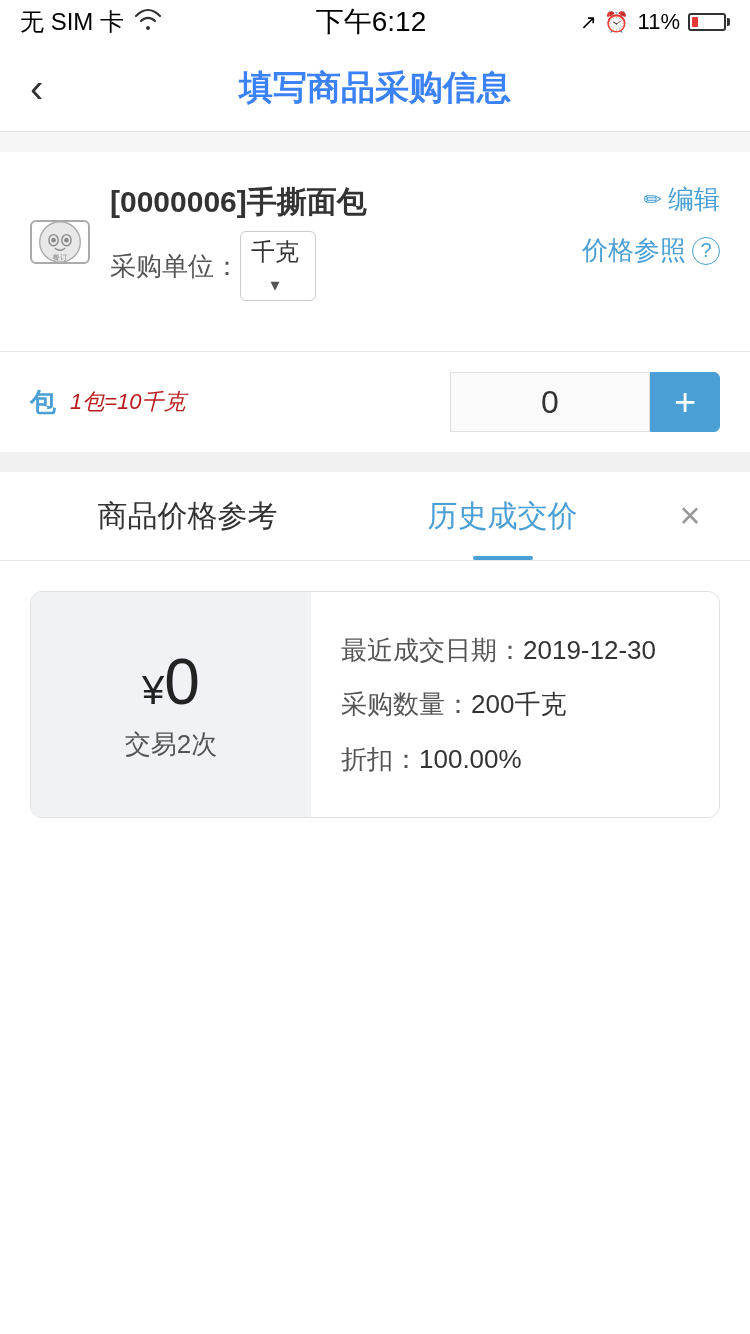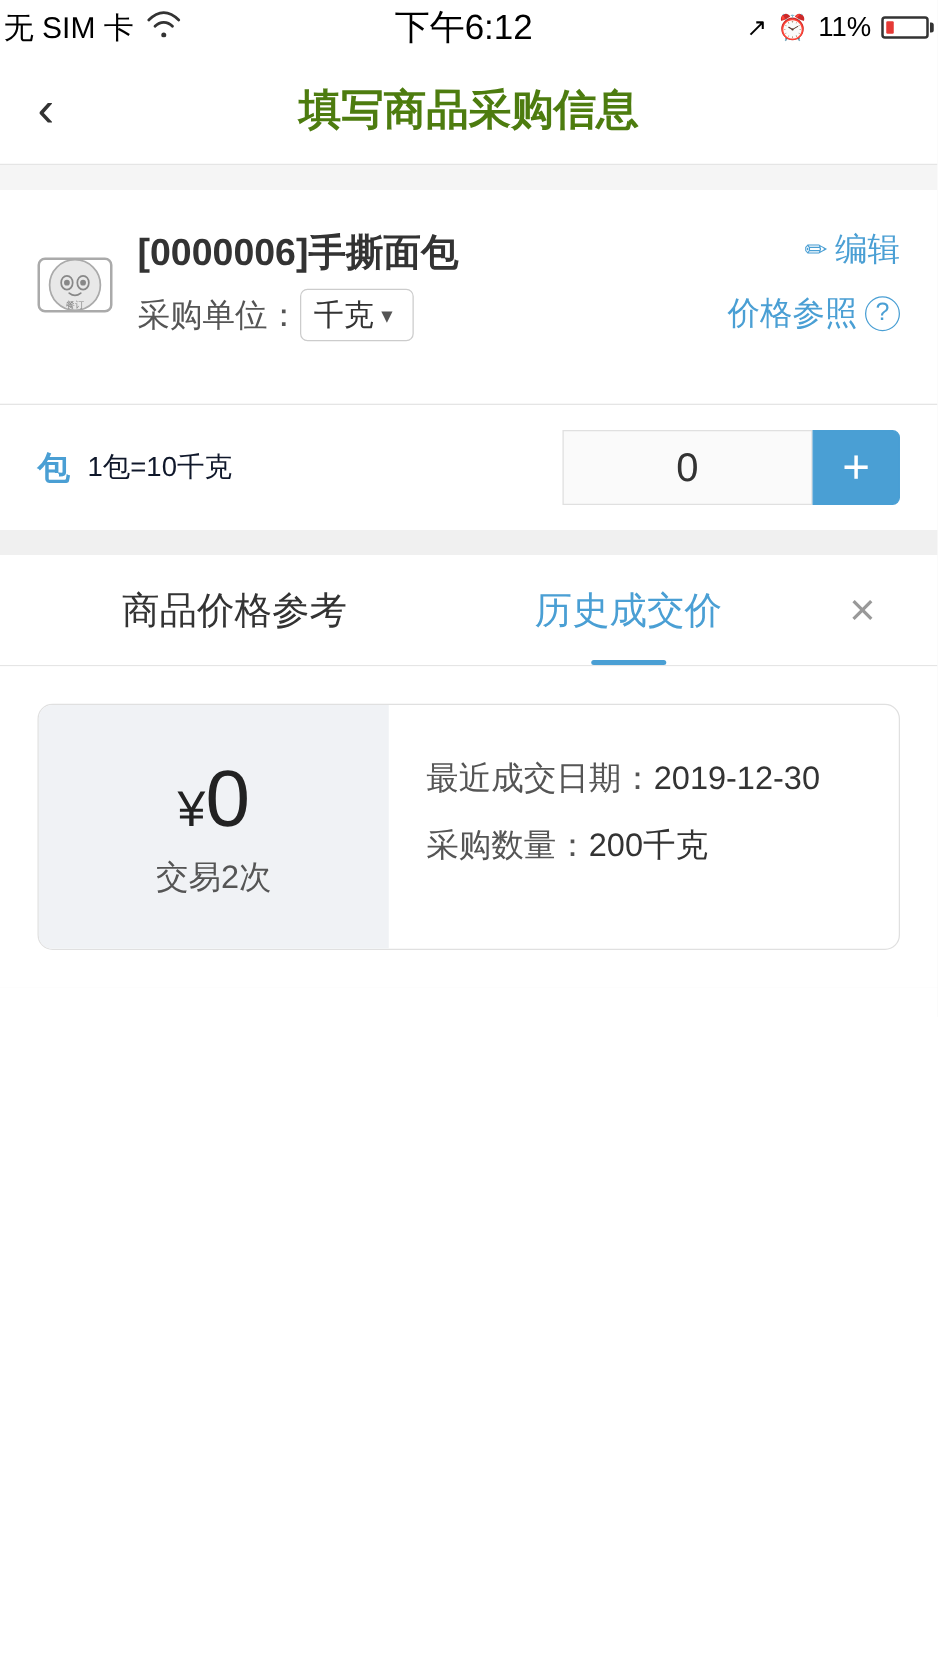--- a/index.html
+++ b/index.html
@@ -12,21 +12,21 @@
       font-size: 28px;
     }
 
     
     .status-bar {
       height: 44px;
       background: #fff;
       display: flex;
       align-items: center;
       justify-content: space-between;
-      padding: 0 3px;
+      padding: 0 20px;
       font-size: 24px;
       font-weight: 500;
     }
     .status-left {
       display: flex;
       align-items: center;
       gap: 10px;
       font-size: 24px;
     }
     .status-center {
@@ -82,21 +82,21 @@
       color: #333;
       cursor: pointer;
       line-height: 1;
     }
     .nav-title {
       position: absolute;
       left: 50%;
       transform: translateX(-50%);
       font-size: 34px;
       font-weight: 600;
-      color: #4d7c0f;
+      color: #3b82f6;
     }
 
     
     .product-section {
       background: #fff;
       margin-top: 20px;
       padding: 30px;
     }
     .product-header {
       display: flex;
@@ -138,20 +138,21 @@
     .unit-select {
       border: 1px solid #ccc;
       border-radius: 6px;
       padding: 4px 16px 4px 10px;
       font-size: 24px;
       color: #333;
       background: #fff;
       display: flex;
       align-items: center;
       gap: 6px;
+      flex-direction: column;
     }
     .unit-arrow {
       font-size: 18px;
       color: #555;
     }
     .edit-link {
       color: #4a9fd4;
       font-size: 26px;
       display: flex;
       align-items: center;
@@ -188,21 +189,22 @@
       font-size: 30px;
     }
     .quantity-unit-tag {
       font-size: 26px;
       font-weight: 700;
       color: #4a9fd4;
       margin-right: 4px;
     }
     .quantity-hint {
       font-size: 22px;
-      color: #0f172a;
+      color: #b91c1c;
+      font-style: italic;
     }
     .quantity-controls {
       display: flex;
       align-items: center;
       gap: 0;
     }
     .quantity-input-box {
       width: 200px;
       height: 60px;
       border: 1px solid #e0e0e0;
@@ -446,17 +448,20 @@
       </div>
       <div class="price-times">交易2次</div>
     </div>
     <div class="price-card-right">
       <div class="info-row">
         <span class="info-label">最近成交日期：</span><span>2019-12-30</span>
       </div>
       <div class="info-row">
         <span class="info-label">采购数量：</span><span>200千克</span>
       </div>
+      <div class="info-row">
+        <span class="info-label">折扣：</span><span>100.00%</span>
+      </div>
     </div>
   </div>
 </div>
 
 <div class="main-content"></div>
 
 </body></html>

